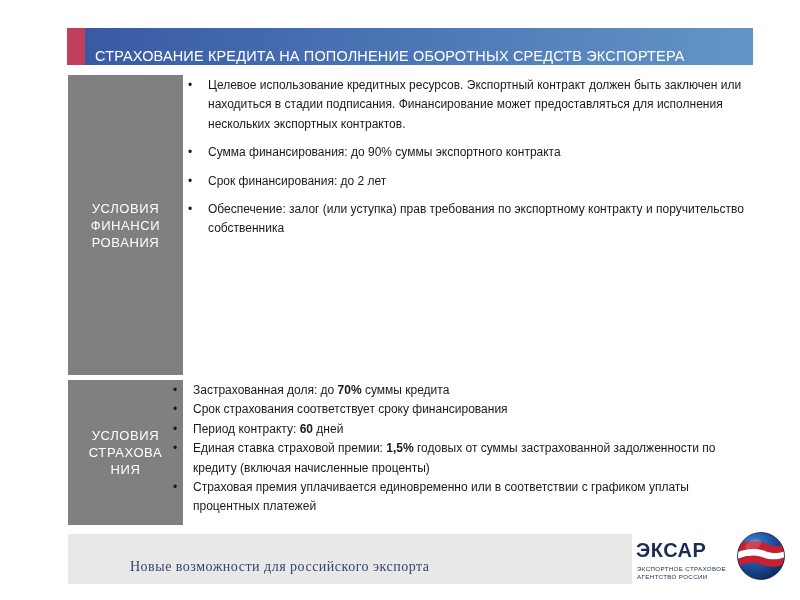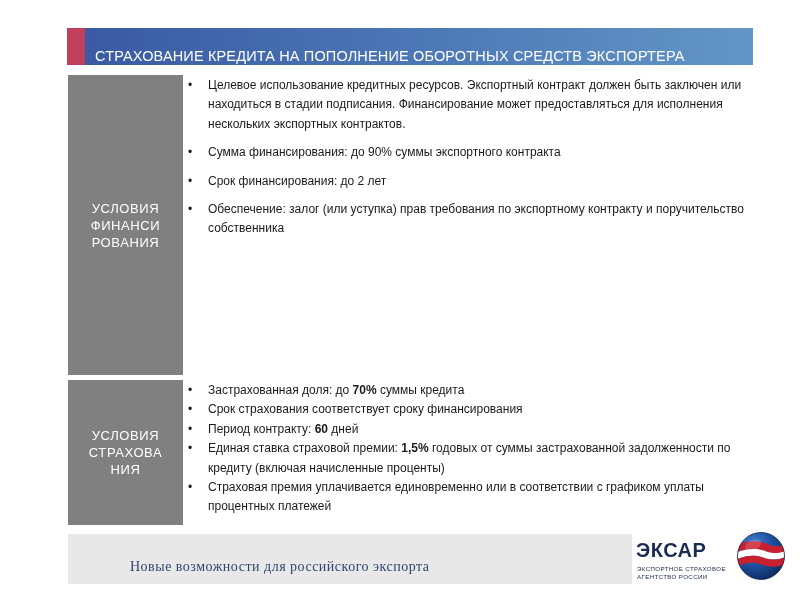--- a/index.html
+++ b/index.html
@@ -88,21 +88,21 @@
 
   
   #content-financing {
     position: absolute;
     left: 186px;
     top: 76px;
     width: 566px;
   }
   #content-insurance {
     position: absolute;
-    left: 186px;
+    left: 171px;
     top: 381px;
     width: 566px;
   }
 
   ul.bullets {
     list-style: none;
     margin: 0;
     padding: 0;
   }
   ul.bullets > li {

